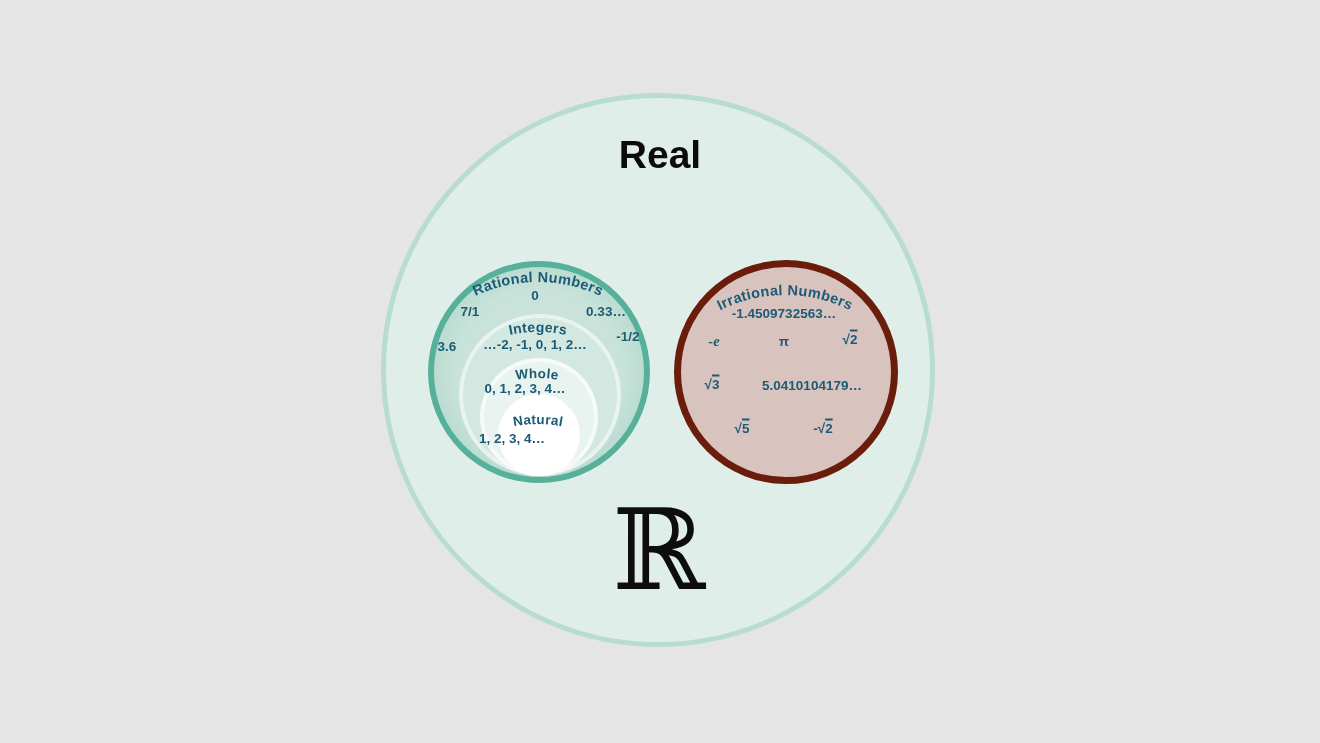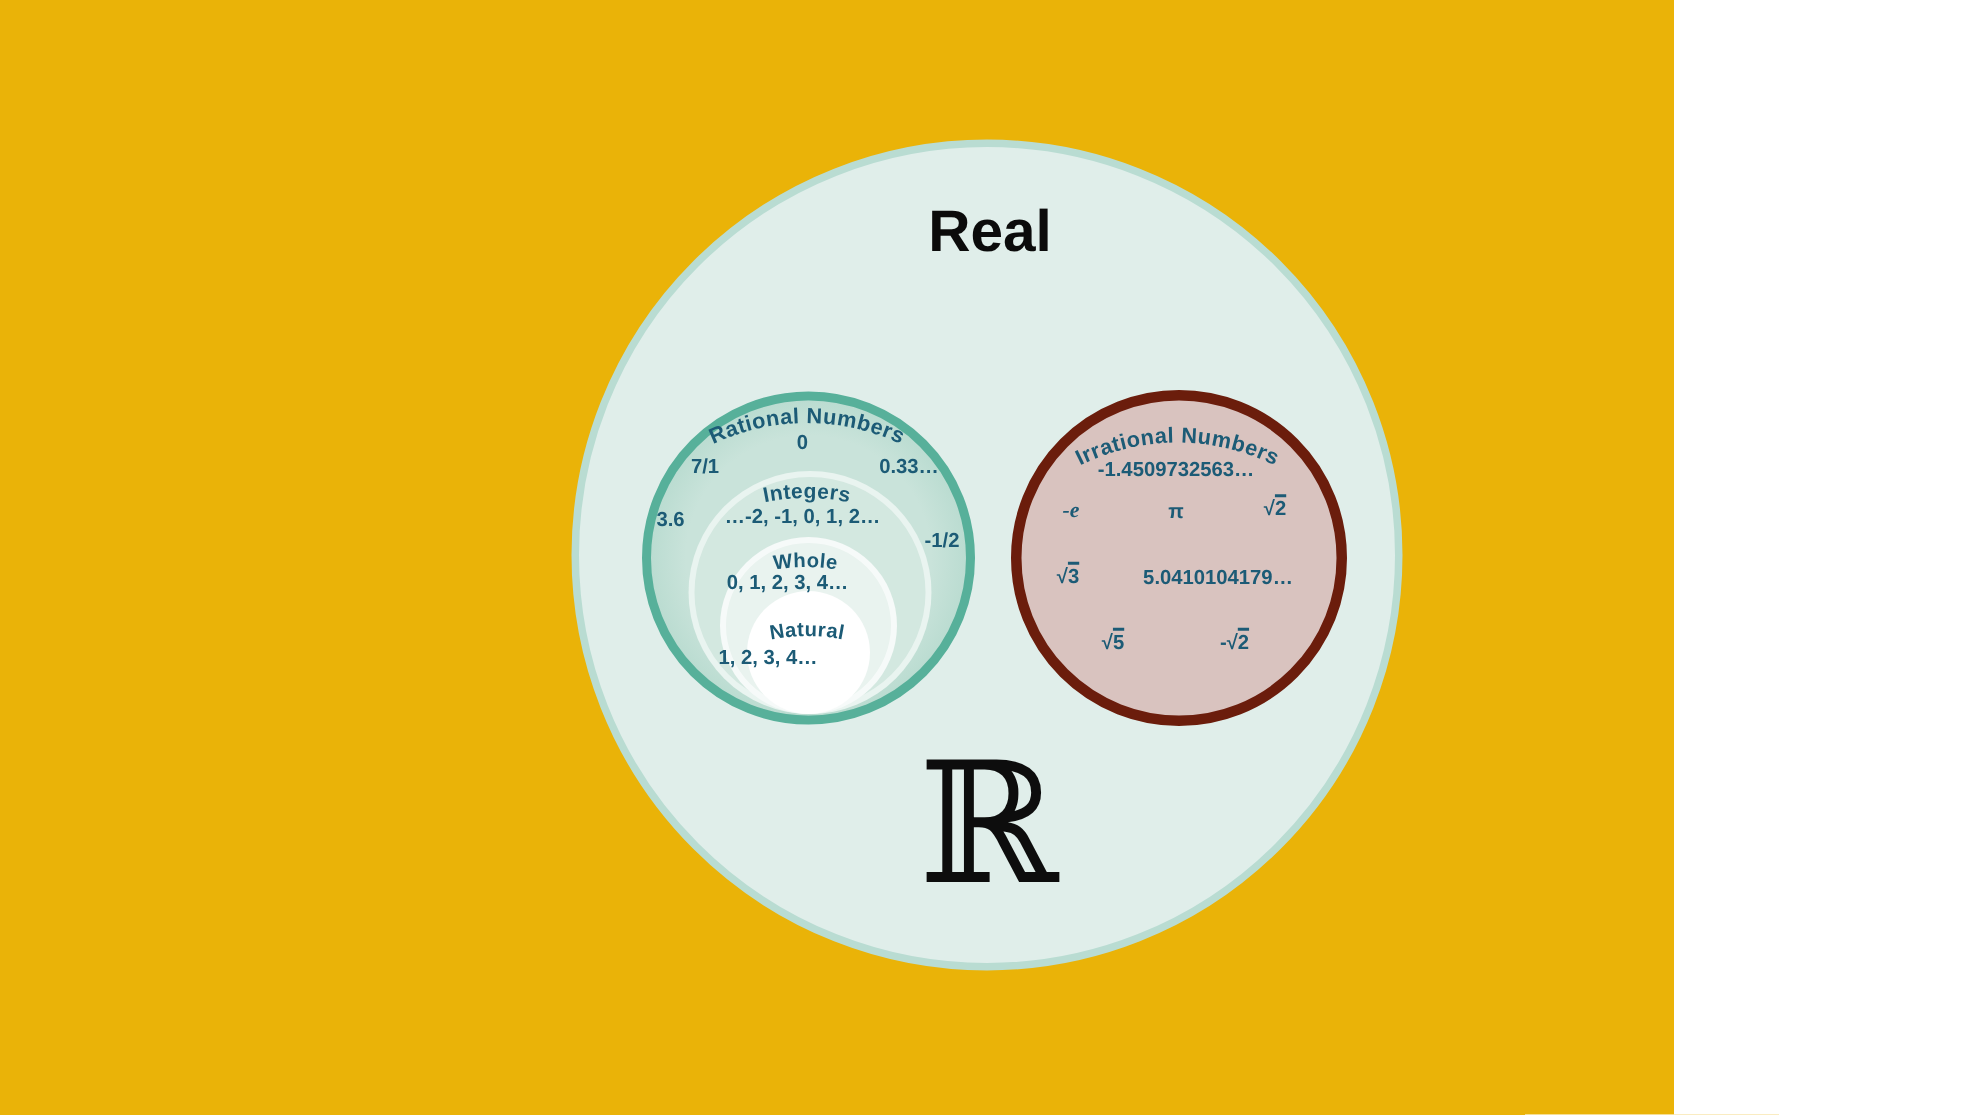--- a/index.html
+++ b/index.html
@@ -3,23 +3,23 @@
 <meta charset="utf-8">
 <style>
   html, body {
     margin: 0;
     padding: 0;
     background: #ffffff;
     font-family: "Liberation Sans", sans-serif;
   }
   .canvas {
     position: relative;
-    width: 1116px;
+    width: 1320px;
     height: 743px;
-    background: #eab308;
+    background: #e5e5e5;
     overflow: hidden;
   }
   .circle {
     position: absolute;
     border-radius: 50%;
     box-sizing: border-box;
   }
   .circle.real {
     left: 381px; top: 93px;
     width: 554px; height: 554px;
@@ -123,21 +123,21 @@
   <div class="circle irrational"></div>
 
   <div class="title">
     <div>Real</div>
   </div>
 
   <span class="lbl" style="left:535px;top:295px">0</span>
   <span class="lbl" style="left:470px;top:311px">7/1</span>
   <span class="lbl" style="left:606px;top:311px">0.33…</span>
   <span class="lbl" style="left:447px;top:346px">3.6</span>
-  <span class="lbl" style="left:628px;top:360px">-1/2</span>
+  <span class="lbl" style="left:628px;top:336px">-1/2</span>
   <span class="lbl" style="left:535px;top:344px">…-2, -1, 0, 1, 2…</span>
   <span class="lbl" style="left:525px;top:388px">0, 1, 2, 3, 4…</span>
   <span class="lbl" style="left:512px;top:438px">1, 2, 3, 4…</span>
 
   <span class="lbl" style="left:784px;top:313px">-1.4509732563…</span>
   <span class="lbl e-italic" style="left:714px;top:341px">-e</span>
   <span class="lbl" style="left:784px;top:341px">π</span>
   <span class="lbl" style="left:850px;top:339px"><span>√</span><span class="rad">2</span></span>
   <span class="lbl" style="left:712px;top:384px"><span>√</span><span class="rad">3</span></span>
   <span class="lbl" style="left:812px;top:385px">5.0410104179…</span>

